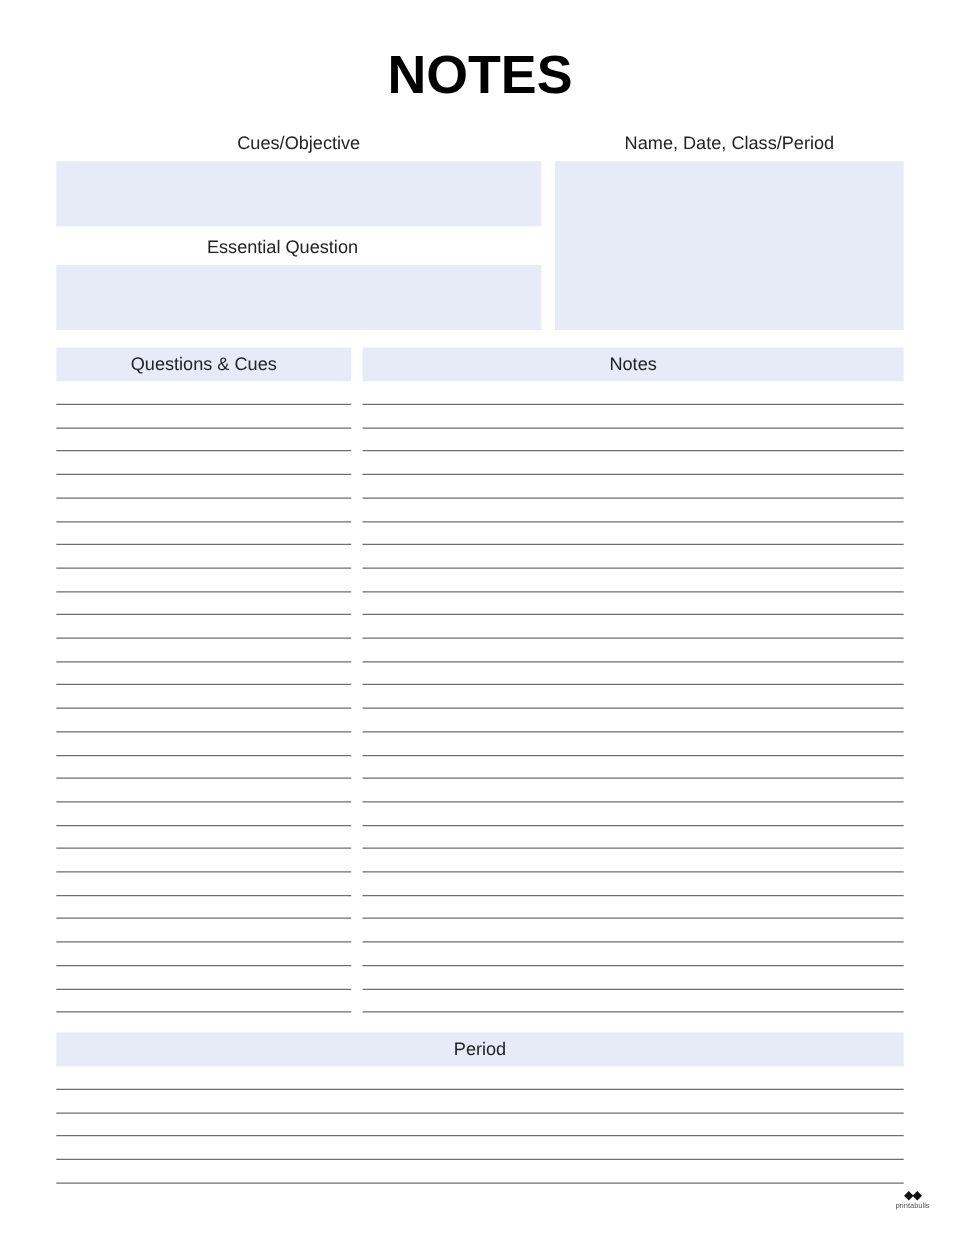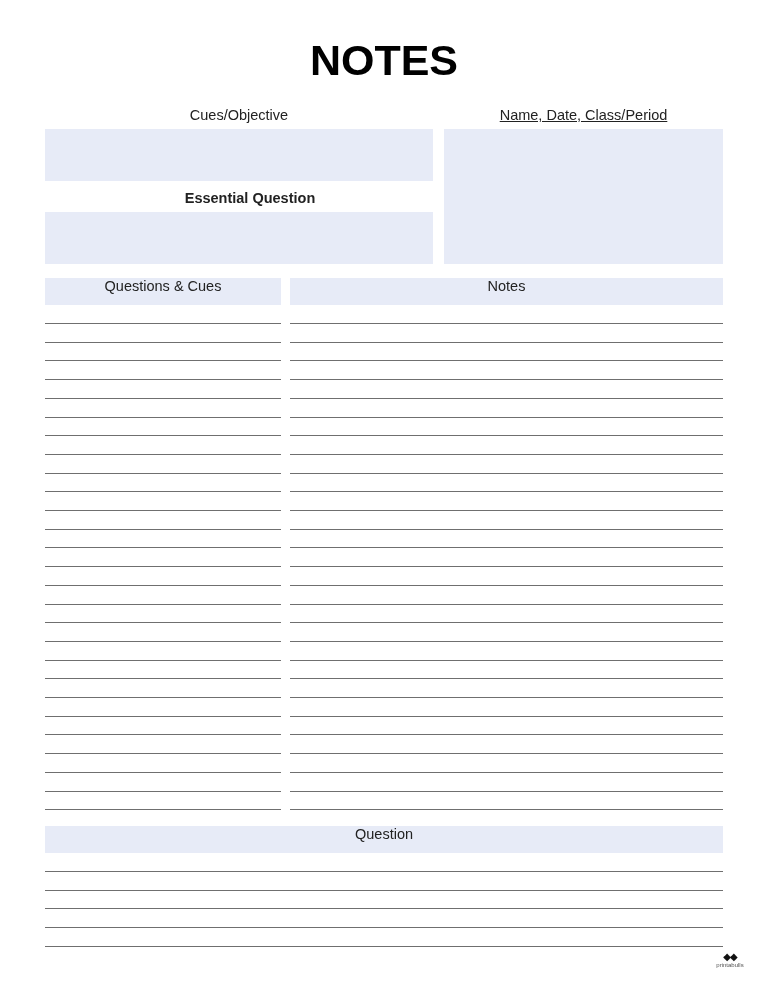--- a/index.html
+++ b/index.html
@@ -1,38 +1,38 @@
 <!DOCTYPE html>
 <html><head>
 <meta charset="utf-8">
 <style>
   html, body { margin:0; padding:0; background:#ffffff; }
   body { width:768px; height:994px; position:relative; overflow:hidden; font-family:"Liberation Sans", sans-serif; color:#222; }
   .title { position:absolute; left:0; width:768px; top:36px; text-align:center; font-size:43px; font-weight:bold; color:#000; letter-spacing:0px; font-family:"Liberation Sans", sans-serif; }
   .label { position:absolute; text-align:center; font-size:14.5px; color:#222; }
   .box { position:absolute; background:#e7ebf7; }
-  .band { position:absolute; background:#e7ebf7; display:flex; justify-content:center; font-size:14.5px; color:#222; }
+  .band { position:absolute; background:#e7ebf7; display:flex; align-items:center; justify-content:center; font-size:14.5px; color:#222; }
   .lines { position:absolute; }
   .line { position:absolute; left:0; right:0; height:1px; background:#6f6f6f; }
   .logo { position:absolute; left:710px; top:952px; width:40px; text-align:center; }
   .logo .dogs { font-size:10px; line-height:10px; color:#111; letter-spacing:-1px; }
   .logo .brand { font-size:6px; color:#555; line-height:7px; }
 </style>
 </head>
 <body>
 
 <div class="title">NOTES</div>
 
 <div class="label" style="left:45px; width:388px; top:107px;">Cues/Objective</div>
 <div class="box" style="left:45px; top:129px; width:388px; height:52px;"></div>
 
-<div class="label" style="left:56px; width:388px; top:190px;font-weight:bold;">Essential Question</div>
+<div class="label" style="left:32px; width:388px; top:190px;">Essential Question</div>
 <div class="box" style="left:45px; top:212px; width:388px; height:52px;"></div>
 
-<div class="label" style="left:444px; width:279px; top:107px;text-decoration:underline;">Name, Date, Class/Period</div>
+<div class="label" style="left:444px; width:279px; top:107px;">Name, Date, Class/Period</div>
 <div class="box" style="left:444px; top:129px; width:279px; height:135px;"></div>
 
 <div class="band" style="left:45px; top:278px; width:236px; height:27px;">
   <span>Questions &amp; Cues</span>
 </div>
 <div class="band" style="left:290px; top:278px; width:433px; height:27px;">
   <span>Notes</span>
 </div>
 
 <div class="lines" id="cues-lines" style="left:45px; top:323px; width:236px; height:490px;">
@@ -88,21 +88,21 @@
     <div class="line" style="top: 374px;"></div>
     <div class="line" style="top: 393px;"></div>
     <div class="line" style="top: 411px;"></div>
     <div class="line" style="top: 430px;"></div>
     <div class="line" style="top: 449px;"></div>
     <div class="line" style="top: 468px;"></div>
     <div class="line" style="top: 486px;"></div>
   </div>
 
 <div class="band" style="left:45px; top:826px; width:678px; height:27px;">
-  <span>Question</span>
+  <span>Period</span>
 </div>
 <div class="lines" id="summary-lines" style="left:45px; top:871px; width:678px; height:80px;">
     <div class="line" style="top: 0px;"></div>
     <div class="line" style="top: 19px;"></div>
     <div class="line" style="top: 37px;"></div>
     <div class="line" style="top: 56px;"></div>
     <div class="line" style="top: 75px;"></div>
   </div>
 
 <div class="logo">

